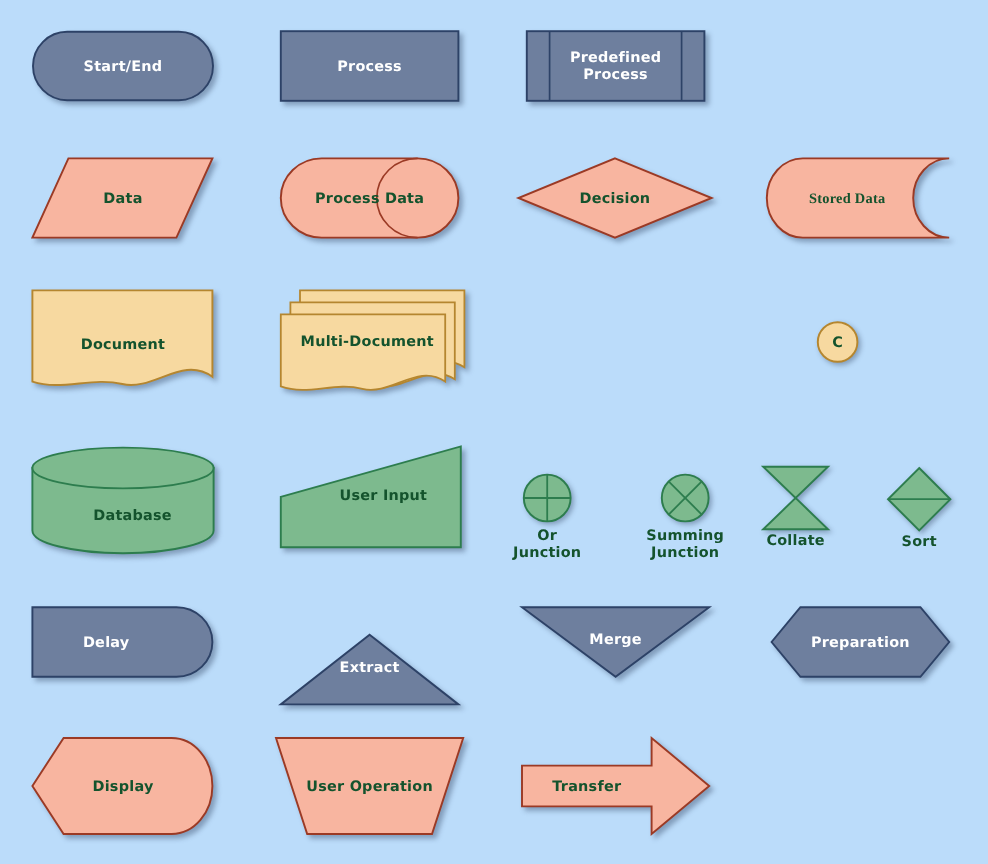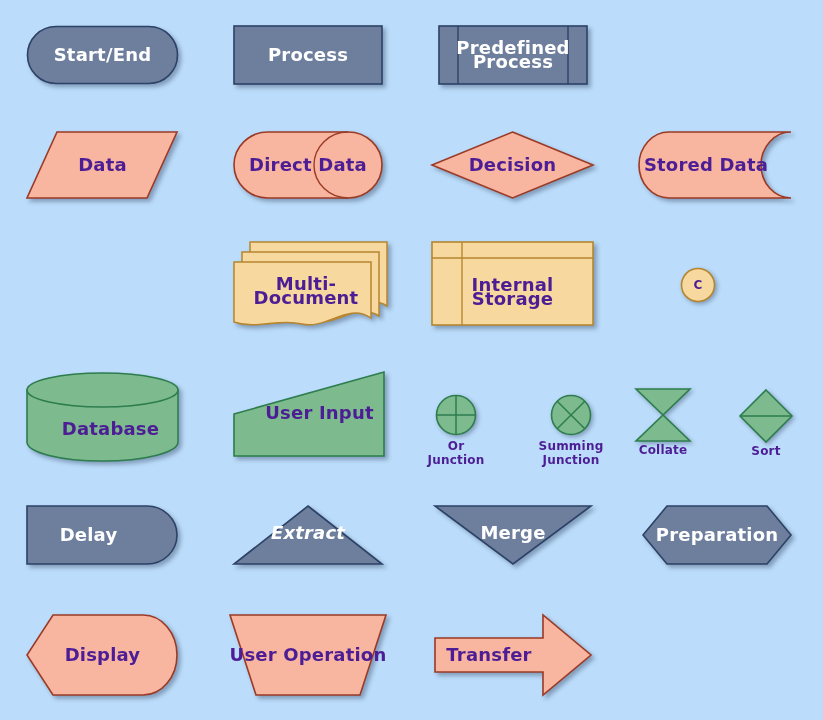--- a/index.html
+++ b/index.html
@@ -23,28 +23,28 @@
     position: absolute;
   }
   .shape-svg {
     display: block;
     overflow: visible;
   }
   .lbl {
     position: absolute;
     text-align: center;
     font-weight: bold;
-    font-size: 18px;
+    font-size: 12px;
     line-height: 14px;
     letter-spacing: 0.2px;
     pointer-events: none;
     white-space: pre-line;
   }
   .lbl.light { color: #ffffff; }
-  .lbl.dark  { color: #4c1d95; }
+  .lbl.dark  { color: #14532d; }
   .lbl.center {
     left: 0; right: 0;
     top: 50%;
     transform: translateY(-50%);
   }
   .lbl.below {
     left: -30px; right: -30px;
   }
   .tiny { font-size: 12px; }
 </style>
@@ -87,59 +87,55 @@
     <div class="lbl dark center">Data</div>
   </div>
 
   <div class="cell" style="left:232px; top:130px; width:152px; height:70px;">
     <svg class="shape-svg" width="152" height="70" viewBox="0 0 152 70">
       <g style="filter:drop-shadow(3px 3px 2px rgba(60,80,110,0.45))">
         <path d="M 36,2 L 116,2 A 34,33 0 0 1 116,68 L 36,68 A 34,33 0 0 1 36,2 Z" fill="#f8b5a0" stroke="#9b3a25" stroke-width="1.6"></path>
       </g>
       <path d="M 116,2 A 34,33 0 0 0 116,68" fill="none" stroke="#9b3a25" stroke-width="1.4"></path>
     </svg>
-    <div class="lbl dark center">Direct Data</div>
+    <div class="lbl dark center">Process Data</div>
   </div>
 
   <div class="cell" style="left:430px; top:130px; width:165px; height:70px;">
     <svg class="shape-svg" width="165" height="70" viewBox="0 0 165 70">
       <polygon points="82.5,2 163,35 82.5,68 2,35" fill="#f8b5a0" stroke="#9b3a25" stroke-width="1.6" style="filter:drop-shadow(3px 3px 2px rgba(60,80,110,0.45))"></polygon>
     </svg>
     <div class="lbl dark center">Decision</div>
   </div>
 
   <div class="cell" style="left:641px; top:130px; width:152px; height:70px;">
     <svg class="shape-svg" width="152" height="70" viewBox="0 0 152 70">
       <path d="M 28,2 L 150,2 A 30,33 0 0 0 150,68 L 28,68 A 30,33 0 0 1 28,2 Z" fill="#f8b5a0" stroke="#9b3a25" stroke-width="1.6" style="filter:drop-shadow(3px 3px 2px rgba(60,80,110,0.45))"></path>
     </svg>
-    <div class="lbl dark center" style="left:0; right:22px;">Stored Data</div>
-  </div>
-
+    <div class="lbl dark center" style="left:0; right:22px;font-family:Liberation Serif, serif;">Stored Data</div>
+  </div>
+
+  <div class="cell" style="left:25px; top:240px; width:155px; height:87px;">
+    <svg class="shape-svg" width="155" height="87" viewBox="0 0 155 87">
+      <path d="M 2,2 L 152,2 L 152,74 C 127,56 103,86 77,80 C 51,74 27,86 2,78 Z" fill="#f7d9a0" stroke="#b5862f" stroke-width="1.6" style="filter:drop-shadow(3px 3px 2px rgba(60,80,110,0.45))"></path>
+    </svg>
+    <div class="lbl dark" style="left:0;right:0;top:40px;">Document</div>
+  </div>
 
   <div class="cell" style="left:232px; top:240px; width:160px; height:92px;">
     <svg class="shape-svg" width="160" height="92" viewBox="0 0 160 92">
       <g style="filter:drop-shadow(3px 3px 2px rgba(60,80,110,0.45))">
         <path d="M 18,2 L 155,2 L 155,66 C 133,52 112,76 89,72 C 66,68 42,78 18,72 Z" fill="#f7d9a0" stroke="#b5862f" stroke-width="1.5"></path>
         <path d="M 10,12 L 147,12 L 147,76 C 125,62 104,86 81,82 C 58,78 34,88 10,82 Z" fill="#f7d9a0" stroke="#b5862f" stroke-width="1.5"></path>
         <path d="M 2,22 L 139,22 L 139,78 C 116,62 94,90 70,84 C 46,78 25,90 2,82 Z" fill="#f7d9a0" stroke="#b5862f" stroke-width="1.5"></path>
       </g>
     </svg>
     <div class="lbl dark" style="left:0;right:12px;top:37px;">Multi-Document</div>
   </div>
 
-  <div class="cell" style="left:430px; top:240px; width:165px; height:87px;">
-    <svg class="shape-svg" width="165" height="87" viewBox="0 0 165 87">
-      <g style="filter:drop-shadow(3px 3px 2px rgba(60,80,110,0.45))">
-        <rect x="2" y="2" width="161" height="83" fill="#f7d9a0" stroke="#b5862f" stroke-width="1.6"></rect>
-      </g>
-      <line x1="2" y1="18" x2="163" y2="18" stroke="#b5862f" stroke-width="1.4"></line>
-      <line x1="32" y1="2" x2="32" y2="85" stroke="#b5862f" stroke-width="1.4"></line>
-    </svg>
-    <div class="lbl dark" style="left:0;right:0;top:38px;">Internal Storage</div>
-  </div>
 
   <div class="cell" style="left:679px; top:266px; width:38px; height:38px;">
     <svg class="shape-svg" width="38" height="38" viewBox="0 0 38 38">
       <circle cx="19" cy="19" r="16.5" fill="#f7d9a0" stroke="#b5862f" stroke-width="1.6" style="filter:drop-shadow(2px 2px 2px rgba(60,80,110,0.45))"></circle>
     </svg>
     <div class="lbl dark center tiny">C</div>
   </div>
 
   <div class="cell" style="left:25px; top:371px; width:155px; height:90px;">
     <svg class="shape-svg" width="155" height="90" viewBox="0 0 155 90">
@@ -193,21 +189,21 @@
     <div class="lbl dark below tiny" style="top:56px;">Sort</div>
   </div>
 
   <div class="cell" style="left:25px; top:504px; width:155px; height:62px;">
     <svg class="shape-svg" width="155" height="62" viewBox="0 0 155 62">
       <path d="M 2,2 L 122,2 A 30,29 0 0 1 122,60 L 2,60 Z" fill="#6e7f9e" stroke="#2d4267" stroke-width="1.6" style="filter:drop-shadow(3px 3px 2px rgba(60,80,110,0.45))"></path>
     </svg>
     <div class="lbl light center" style="left:0;right:28px;">Delay</div>
   </div>
 
-  <div class="cell" style="left:232px; top:504px; width:152px; height:62px;font-style:italic;">
+  <div class="cell" style="left:232px; top:527px; width:152px; height:62px;">
     <svg class="shape-svg" width="152" height="62" viewBox="0 0 152 62">
       <polygon points="76,2 150,60 2,60" fill="#6e7f9e" stroke="#2d4267" stroke-width="1.6" style="filter:drop-shadow(3px 3px 2px rgba(60,80,110,0.45))"></polygon>
     </svg>
     <div class="lbl light" style="left:0;right:0;top:22px;">Extract</div>
   </div>
 
   <div class="cell" style="left:433px; top:504px; width:160px; height:62px;">
     <svg class="shape-svg" width="160" height="62" viewBox="0 0 160 62">
       <polygon points="2,2 158,2 80,60" fill="#6e7f9e" stroke="#2d4267" stroke-width="1.6" style="filter:drop-shadow(3px 3px 2px rgba(60,80,110,0.45))"></polygon>
     </svg>

